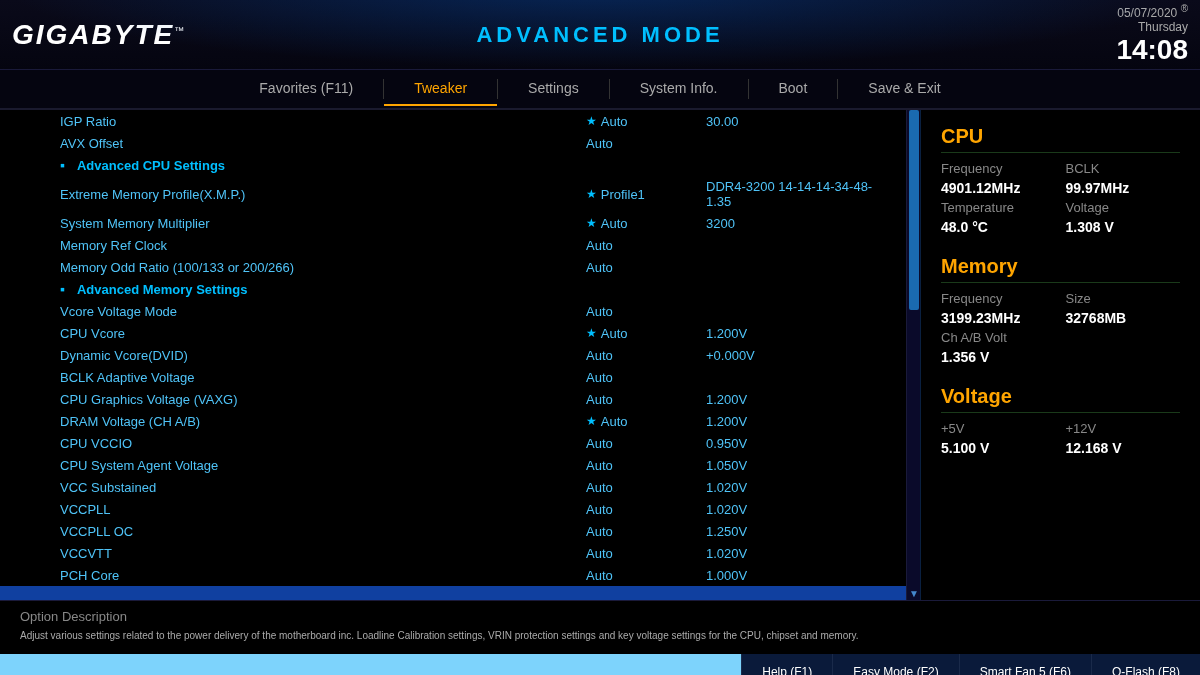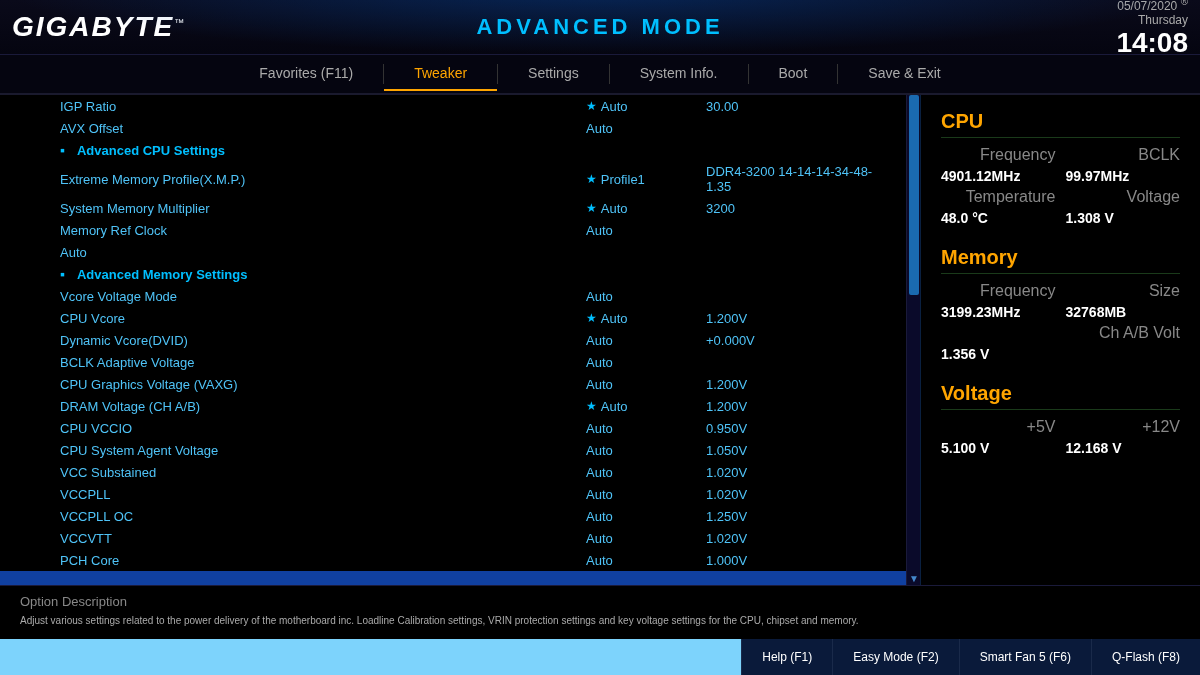--- a/index.html
+++ b/index.html
@@ -8,21 +8,21 @@
       height: 675px;
       background: #000;
       font-family: Arial, sans-serif;
       overflow: hidden;
       position: relative;
     }
 
     
     .header {
       width: 100%;
-      height: 55px;
+      height: 70px;
       background: linear-gradient(180deg, #0a0a1a 0%, #050510 100%);
       position: relative;
       display: flex;
       align-items: center;
       justify-content: space-between;
       padding: 0 12px;
       border-bottom: 1px solid #1a1a3a;
     }
     .header::before {
       content: '';
@@ -208,22 +208,21 @@
       border-bottom: 1px solid #1a3a1a;
       padding-bottom: 4px;
     }
     .stats-grid {
       display: grid;
       grid-template-columns: 1fr 1fr;
       gap: 4px 10px;
     }
     .stats-label {
       color: #888;
-      font-size: 16px;
-      text-align: right;
+      font-size: 13px;
     }
     .stats-value {
       color: #fff;
       font-size: 14px;
       font-weight: bold;
     }
 
     
     .bottom-section {
       height: 90px;
@@ -355,20 +354,21 @@
 
     <div class="setting-row">
       <div class="setting-name">Memory Ref Clock</div>
       <div class="setting-value">
         <span>Auto</span>
       </div>
       <div class="setting-value2"></div>
     </div>
 
     <div class="setting-row">
+      <div class="setting-name">Memory Odd Ratio (100/133 or 200/266)</div>
       <div class="setting-value">
         <span>Auto</span>
       </div>
       <div class="setting-value2"></div>
     </div>
 
     <div class="setting-row">
       <div class="setting-name section-header">
         <span class="section-marker">▪</span>
         <span>Advanced Memory Settings</span>

